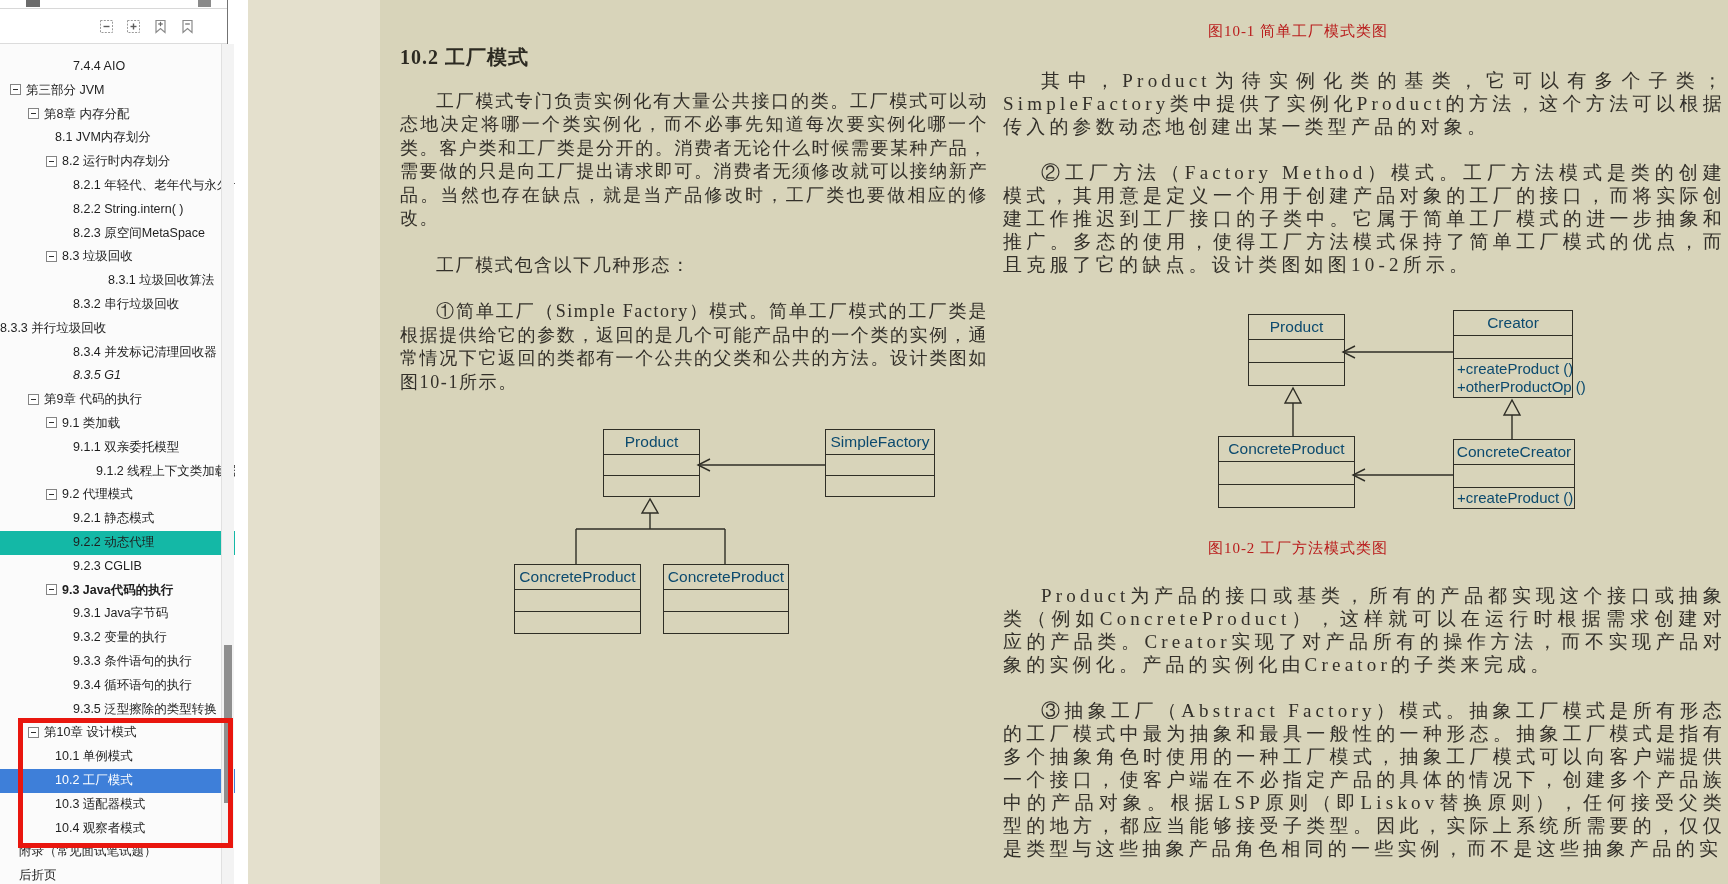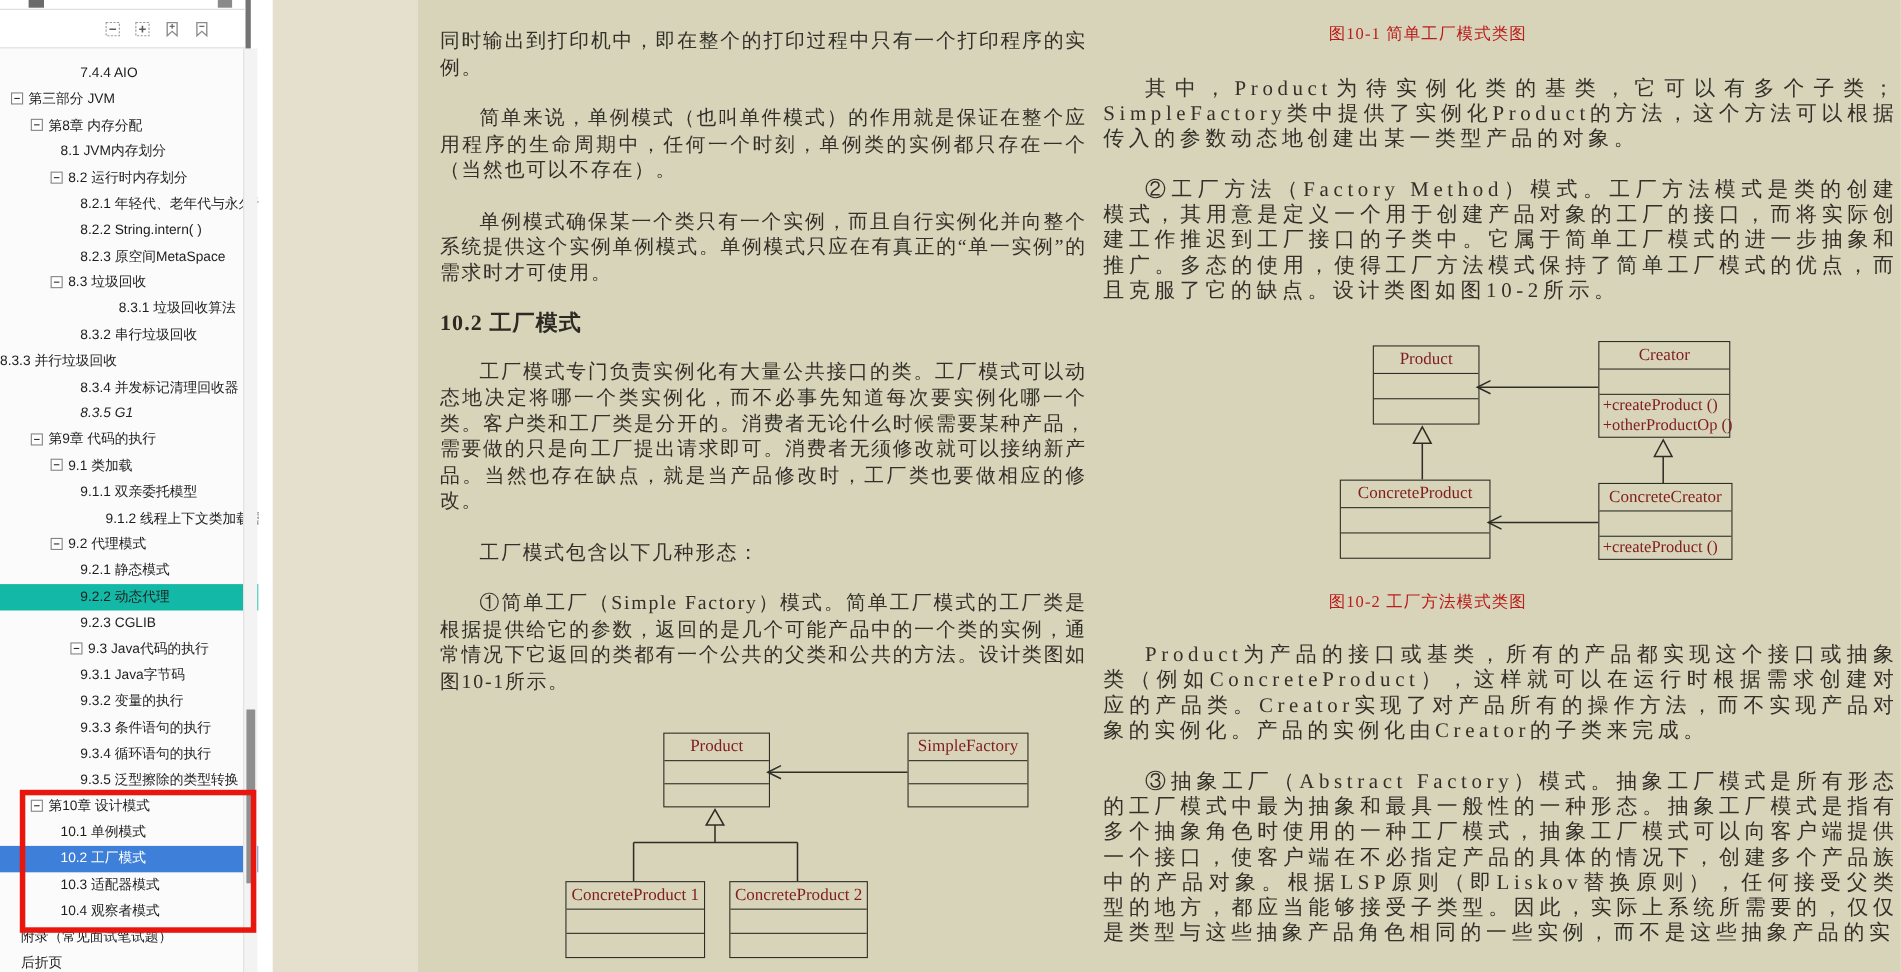--- a/index.html
+++ b/index.html
@@ -1,21 +1,21 @@
 <!DOCTYPE html>
 <html><head>
 <meta charset="utf-8">
 <style>
   html,body{margin:0;padding:0}
   body{width:1728px;height:884px;overflow:hidden;position:relative;background:#fff;
        font-family:"Liberation Sans",sans-serif}
 
   
   .sidebar{position:absolute;left:0;top:0;width:228px;height:884px;background:#fbfbfb;
-           border-right:5px solid #737373;box-sizing:border-box;z-index:2}
+           border-right:1px solid #737373;box-sizing:border-box;z-index:2}
   .topstrip{position:absolute;left:0;top:0;width:100%;height:8px;background:#fff;
             border-bottom:1px solid #d8d8d8}
   .pstub{position:absolute;top:0;height:7px;background:#6b6b6b}
   .toolbar{position:absolute;left:0;top:9px;width:100%;height:35px;background:#fff;
            border-bottom:1px solid #dcdcdc;display:flex;align-items:center;
            justify-content:flex-end;gap:12px;padding-right:32px;box-sizing:border-box}
   .tbtn{width:15px;height:15px;display:inline-block;cursor:pointer}
   .tree{position:absolute;left:0;top:44px;bottom:0;width:235px;overflow:hidden;padding-top:11px}
   .trow{height:23.8px;line-height:23.8px;font-size:12.5px;color:#1e1e1e;white-space:nowrap;
         box-sizing:border-box;cursor:default}
@@ -44,21 +44,21 @@
   .bheading{font-weight:bold;font-size:20px;letter-spacing:1px;margin:20px 0;color:#2c2a22}
   .bcaption{font-size:15px;letter-spacing:1px;text-align:center;width:590px;margin:0 0 26px 0;color:#b91c1c}
   .bcaption.bottom{margin:16px 0 24px 0}
 
   
   .diag{position:relative;letter-spacing:0}
   .diag1{height:232px;margin-top:12px}
   .diag2{height:215px;margin:30px 0 0 0}
   .diag svg{position:absolute;left:0;top:0}
   .uml{position:absolute;border:1.6px solid #2f2e26;box-sizing:content-box;
-       font-family:Liberation Serif, serif;color:#7f1d1d}
+       font-family:Liberation Sans, sans-serif;color:#0c4a6e}
   .uml-t{height:24px;line-height:24px;text-align:center;font-size:15.5px;
          border-bottom:1.6px solid #2f2e26;overflow:hidden}
   .uml-r{border-bottom:1.6px solid #2f2e26}
   .uml > div:last-child{border-bottom:none}
   .r20{height:20px}.r21{height:21px}.r22{height:22px}
   .uml-m{font-size:15px;line-height:18px;padding:1px 3px;border-bottom:1.6px solid #2f2e26}
   .uml-m div{white-space:nowrap}
 </style>
 </head>
 <body>
@@ -112,21 +112,21 @@
       <div class="trow" style="padding-left: 73px;"><span class="tlabel">8.3.4 并发标记清理回收器</span></div>
       <div class="trow" style="padding-left: 73px; font-style: italic;"><span class="tlabel">8.3.5 G1</span></div>
       <div class="trow" style="padding-left: 28px;"><span class="exp"></span><span class="tlabel">第9章 代码的执行</span></div>
       <div class="trow" style="padding-left: 46px;"><span class="exp"></span><span class="tlabel">9.1 类加载</span></div>
       <div class="trow" style="padding-left: 73px;"><span class="tlabel">9.1.1 双亲委托模型</span></div>
       <div class="trow" style="padding-left: 96px;"><span class="tlabel">9.1.2 线程上下文类加载器</span></div>
       <div class="trow" style="padding-left: 46px;"><span class="exp"></span><span class="tlabel">9.2 代理模式</span></div>
       <div class="trow" style="padding-left: 73px;"><span class="tlabel">9.2.1 静态模式</span></div>
       <div class="trow visited" style="padding-left: 73px;"><span class="tlabel">9.2.2 动态代理</span></div>
       <div class="trow" style="padding-left: 73px;"><span class="tlabel">9.2.3 CGLIB</span></div>
-      <div class="trow" style="padding-left: 64px;"><span class="exp"></span><span class="tlabel">9.3 Java代码的执行</span></div>
+      <div class="trow" style="padding-left: 46px; font-weight: bold;"><span class="exp"></span><span class="tlabel">9.3 Java代码的执行</span></div>
       <div class="trow" style="padding-left: 73px;"><span class="tlabel">9.3.1 Java字节码</span></div>
       <div class="trow" style="padding-left: 73px;"><span class="tlabel">9.3.2 变量的执行</span></div>
       <div class="trow" style="padding-left: 73px;"><span class="tlabel">9.3.3 条件语句的执行</span></div>
       <div class="trow" style="padding-left: 73px;"><span class="tlabel">9.3.4 循环语句的执行</span></div>
       <div class="trow" style="padding-left: 73px;"><span class="tlabel">9.3.5 泛型擦除的类型转换</span></div>
       <div class="trow" style="padding-left: 28px;"><span class="exp"></span><span class="tlabel">第10章 设计模式</span></div>
       <div class="trow" style="padding-left: 55px;"><span class="tlabel">10.1 单例模式</span></div>
       <div class="trow selected" style="padding-left: 55px;"><span class="tlabel">10.2 工厂模式</span></div>
       <div class="trow" style="padding-left: 55px;"><span class="tlabel">10.3 适配器模式</span></div>
       <div class="trow" style="padding-left: 55px;"><span class="tlabel">10.4 观察者模式</span></div>
@@ -136,25 +136,20 @@
   <div class="vscroll">
     <div class="vthumb"></div>
   </div>
   <div class="redbox"></div>
 </div>
 
 <div class="content">
   <div class="lstrip"></div>
 
   <div class="pageL">
-    <div>
-        <p class="bp noind">同时输出到打印机中，即在整个的打印过程中只有一个打印程序的实例。</p>
-        <p class="bp">简单来说，单例模式（也叫单件模式）的作用就是保证在整个应用程序的生命周期中，任何一个时刻，单例类的实例都只存在一个（当然也可以不存在）。</p>
-        <p class="bp">单例模式确保某一个类只有一个实例，而且自行实例化并向整个系统提供这个实例单例模式。单例模式只应在有真正的“单一实例”的需求时才可使用。</p>
-      </div>
     <div class="bheading">10.2 工厂模式</div>
     <div>
         <p class="bp">工厂模式专门负责实例化有大量公共接口的类。工厂模式可以动态地决定将哪一个类实例化，而不必事先知道每次要实例化哪一个类。客户类和工厂类是分开的。消费者无论什么时候需要某种产品，需要做的只是向工厂提出请求即可。消费者无须修改就可以接纳新产品。当然也存在缺点，就是当产品修改时，工厂类也要做相应的修改。</p>
         <p class="bp">工厂模式包含以下几种形态：</p>
         <p class="bp">①简单工厂（Simple Factory）模式。简单工厂模式的工厂类是根据提供给它的参数，返回的是几个可能产品中的一个类的实例，通常情况下它返回的类都有一个公共的父类和公共的方法。设计类图如图10-1所示。</p>
       </div>
 
     <div class="diag diag1">
       <svg width="588" height="232" viewBox="0 0 588 232">
         <g stroke="#2f2e26" stroke-width="1.4" fill="none">

